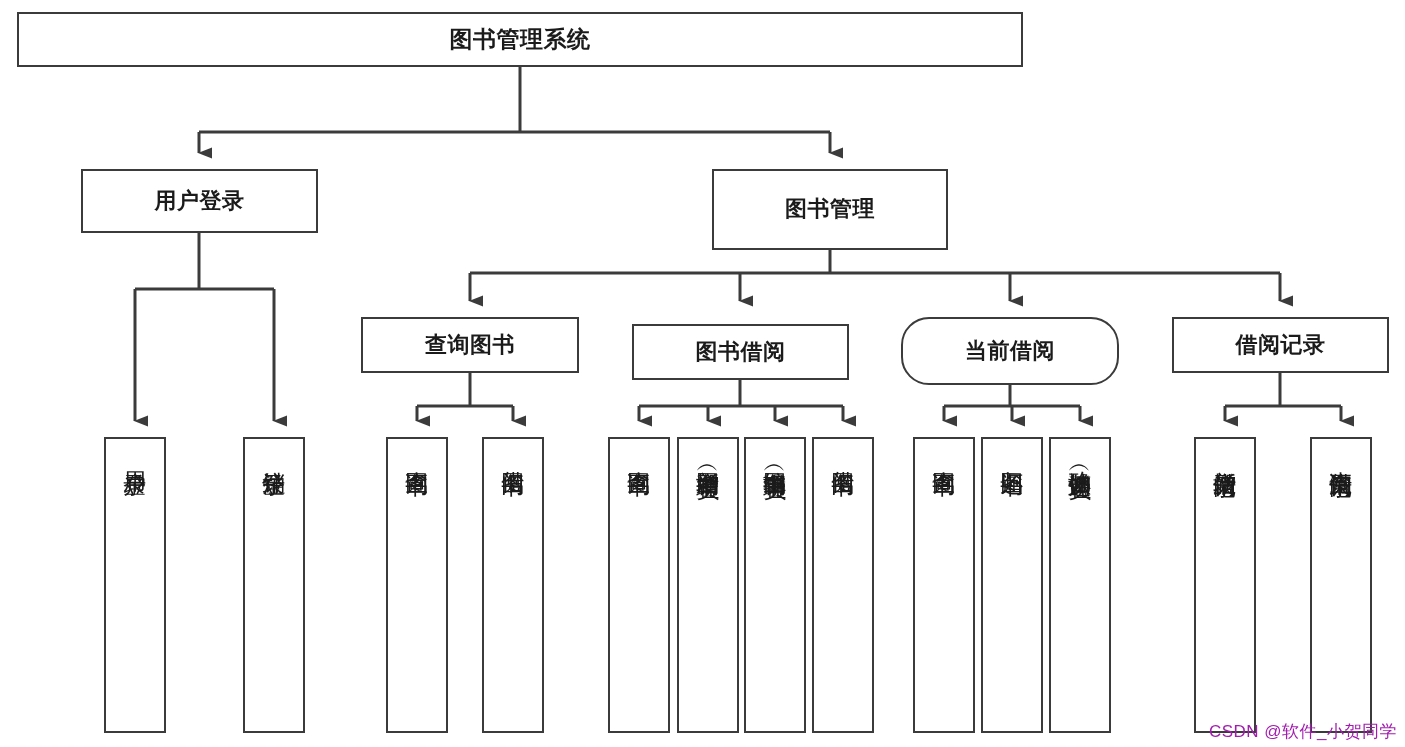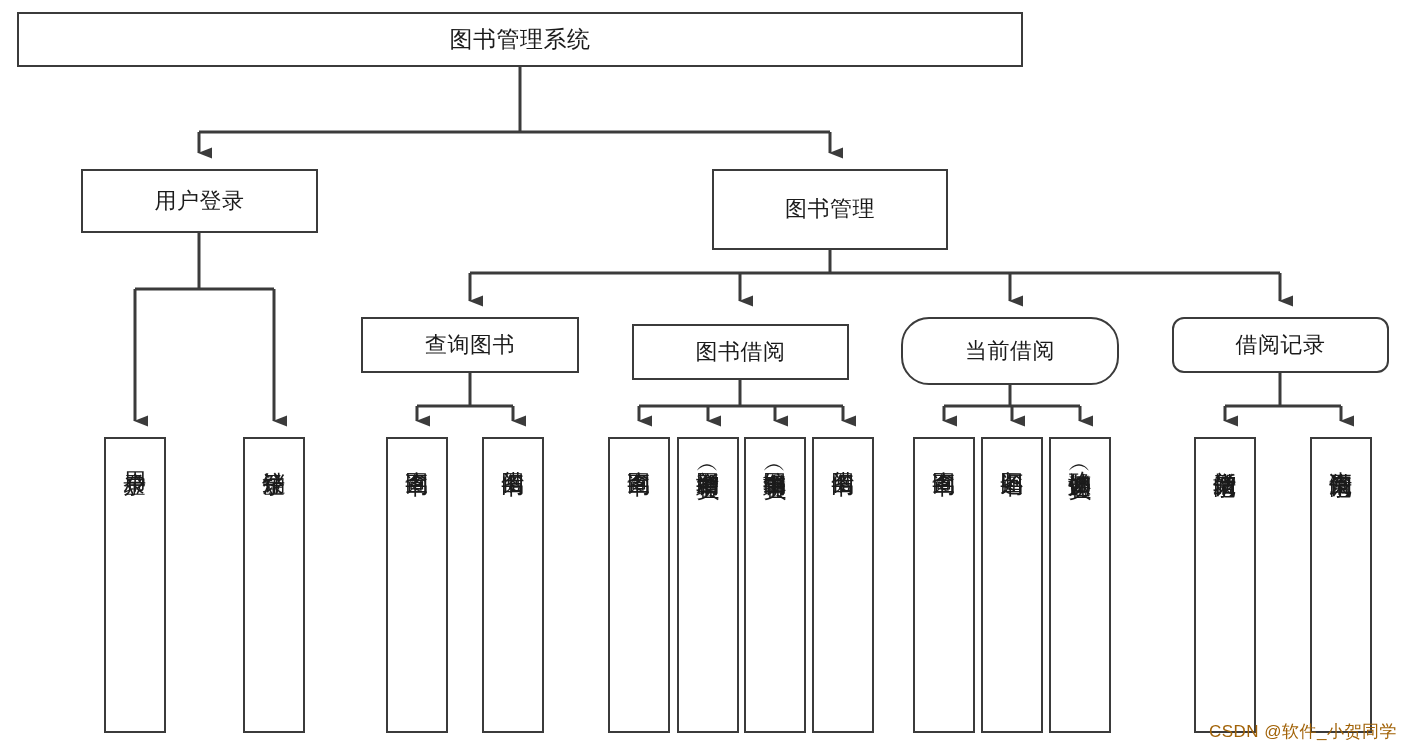--- a/index.html
+++ b/index.html
@@ -32,20 +32,21 @@
     border: 2px solid #3b3b3b;
     display: flex;
     align-items: center;
     justify-content: center;
     color: #1b1b1b;
   }
   .node.horiz {
     font-size: 22px;
     letter-spacing: 0.5px;
     line-height: 1.1;
+    font-weight: bold;
   }
   .node.root {
     font-size: 23px;
   }
   .node.leaf {
     align-items: flex-start;
     justify-content: center;
     padding-top: 14px;
   }
   .vlabel {
@@ -55,21 +56,21 @@
     line-height: 1.06;
     letter-spacing: 1px;
     white-space: nowrap;
     color: #1b1b1b;
   }
   .watermark {
     position: absolute;
     right: 8px;
     bottom: 4px;
     font-size: 17px;
-    color: #a16207;
+    color: #a21caf;
     white-space: nowrap;
     letter-spacing: 0.5px;
   }
 </style>
 </head>
 <body>
 
 <div id="canvas">
 
   <svg id="wires" viewBox="0 0 1405 747" xmlns="http://www.w3.org/2000/svg">
@@ -135,21 +136,21 @@
 
   <div class="node horiz" id="node-l3-0" style="left: 361px; top: 317px; width: 218px; height: 56px;">
     <span>查询图书</span>
   </div>
   <div class="node horiz" id="node-l3-1" style="left: 632px; top: 317px; width: 217px; height: 56px; margin-top: 7px;">
     <span>图书借阅</span>
   </div>
   <div class="node horiz" id="node-l3-2" style="left: 901px; top: 317px; width: 218px; height: 68px; border-radius: 28px;">
     <span>当前借阅</span>
   </div>
-  <div class="node horiz" id="node-l3-3" style="left: 1172px; top: 317px; width: 217px; height: 56px; border-radius: 12px;">
+  <div class="node horiz" id="node-l3-3" style="left: 1172px; top: 317px; width: 217px; height: 56px;">
     <span>借阅记录</span>
   </div>
 
   <div class="node leaf" id="node-leaf-0" style="left: 104px; top: 437px; width: 62px; height: 296px;">
     <span class="vlabel">用户登录</span>
   </div>
   <div class="node leaf" id="node-leaf-1" style="left: 243px; top: 437px; width: 62px; height: 296px;">
     <span class="vlabel">注销登录</span>
   </div>
   <div class="node leaf" id="node-leaf-2" style="left: 386px; top: 437px; width: 62px; height: 296px;">

